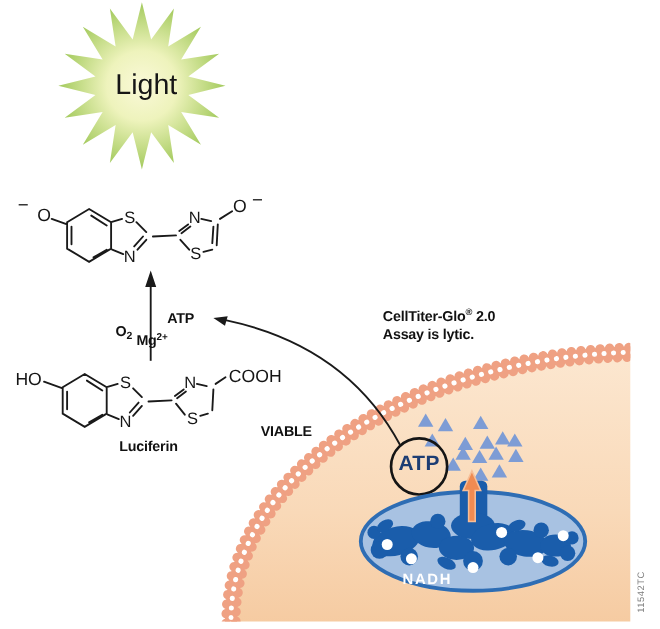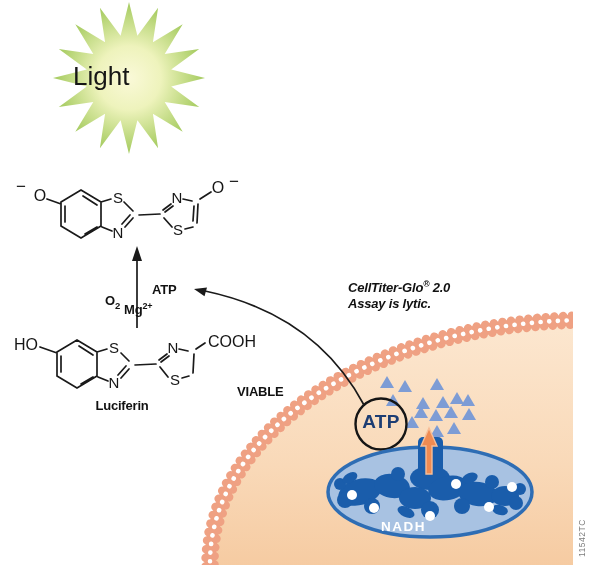--- a/index.html
+++ b/index.html
@@ -2,33 +2,33 @@
 <html><head>
 <meta charset="utf-8">
 <style>
   html,body{margin:0;padding:0;background:#fff;}
   #canvas{position:relative;width:600px;height:572px;background:#fff;overflow:hidden;
           font-family:"Liberation Sans",sans-serif;}
   #gfx{position:absolute;left:0;top:0;}
   .lbl{position:absolute;font-family:"Liberation Sans",sans-serif;font-weight:bold;
        font-size:13px;color:#111;letter-spacing:-0.2px;white-space:nowrap;line-height:16px;}
   .lbl.center{text-align:center;}
-  .light-lbl{position:absolute;left:73px;top:61px;width:120px;
+  .light-lbl{position:absolute;left:73px;top:61px;width:120px;text-align:center;
        font-size:26px;font-weight:normal;color:#161616;letter-spacing:0;}
   .oxylab{left:55px;top:158px;width:150px;}
   .enzyme{left:4px;top:261px;}
   .o2lab{left:105px;top:263px;margin-top:30px;}
   .atplab{left:152px;top:282px;}
   .mglab{left:93px;top:302px;padding-left:31px;}
-  .luclab{left:62px;top:398px;width:120px;}
+  .luclab{left:75px;top:398px;width:120px;}
   .viablelab{left:237px;top:384px;}
-  .assaynote{left:348px;top:280px;font-style:italic;}
+  .assaynote{left:348px;top:280px;}
   .atpbadge{left:351px;top:414px;width:60px;text-align:center;font-size:19px;
        color:#1d3d73;letter-spacing:0.3px;}
-  .nadhlab{left:366px;top:519px;width:60px;text-align:right;color:#fff;
+  .nadhlab{left:366px;top:519px;width:60px;text-align:left;color:#fff;
        font-size:13.5px;letter-spacing:1.5px;}
   .figid{position:absolute;left:577px;top:557px;width:42px;font-size:8.5px;color:#7d7d7d;
        font-weight:normal;transform:rotate(-90deg);transform-origin:left top;
        letter-spacing:0.5px;white-space:nowrap;}
   sup{font-size:9px;vertical-align:super;line-height:0;}
   sub{font-size:9.5px;vertical-align:sub;line-height:0;}
   .supreg{font-size:8.5px;vertical-align:super;line-height:0;}
 </style>
 </head>
 <body>

